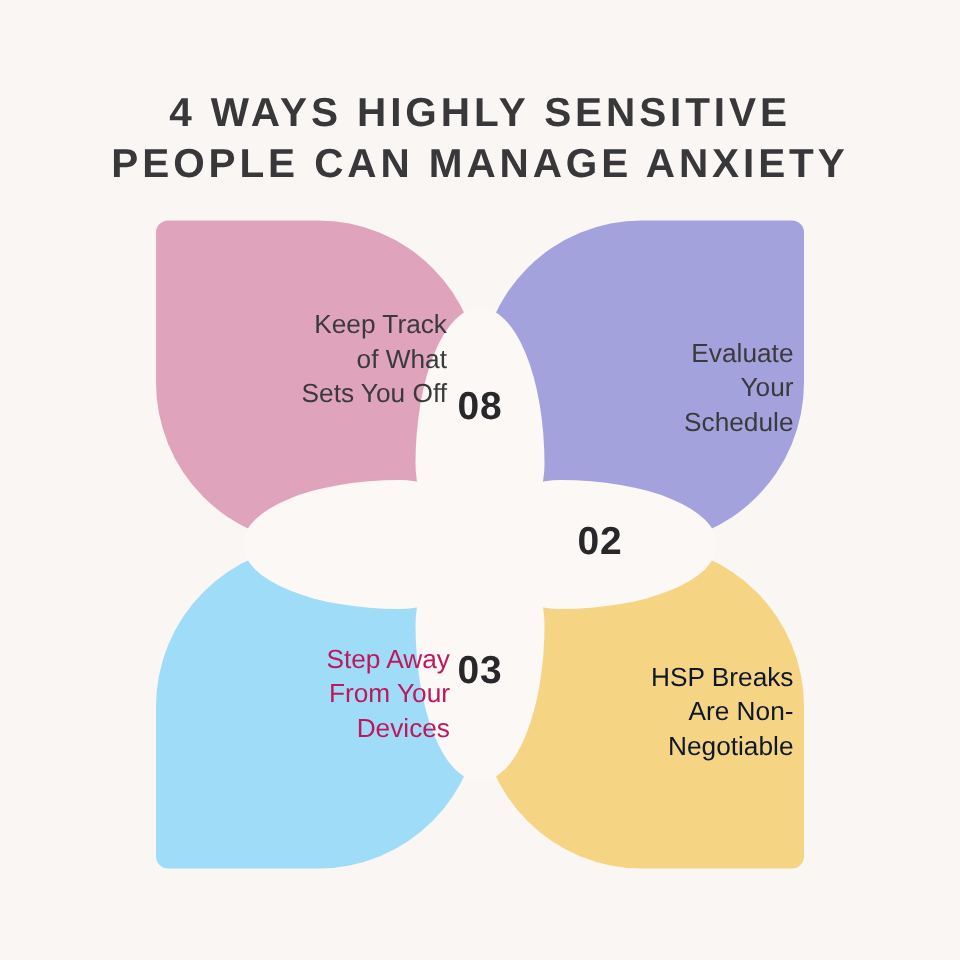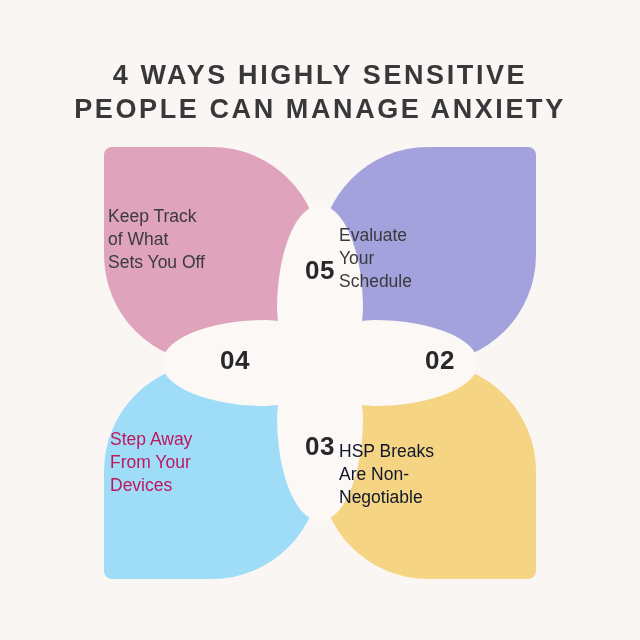--- a/index.html
+++ b/index.html
@@ -73,21 +73,21 @@
   
   #petal-br {
     left: 320px;
     top: 363px;
     border-radius: 108px 108px 8px 108px;
   }
 
   .petal-label {
     position: absolute;
     width: 190px;
-    text-align: left;
+    text-align: right;
     color: #3a3a3c;
     font-size: 17.5px;
     line-height: 23px;
     white-space: pre-line;
   }
   #label-tl { left: 108px; top: 205px; }
   #label-tr { left: 339px; top: 224px; }
   #label-bl { left: 110px; top: 428px; }
   #label-br { left: 339px; top: 440px; }
 
@@ -145,21 +145,21 @@
   .step-number {
     position: absolute;
     width: 90px;
     text-align: center;
     color: #28282a;
     font-size: 26px;
     font-weight: bold;
     letter-spacing: 0.5px;
   }
   #num-01 { left: 275px; top: 255px; }
-  #num-02 { left: 365px; top: 345px; text-align: right; }
+  #num-02 { left: 355px; top: 345px; }
   #num-03 { left: 275px; top: 431px; }
   #num-04 { left: 190px; top: 345px; }
 
   
   #handle {
     position: absolute;
     left: 0;
     top: 588px;
     width: 640px;
     text-align: center;
@@ -195,21 +195,20 @@
     <div class="petal-label" id="label-tr" style="color: rgb(58, 58, 60);">Evaluate
 Your
 Schedule</div>
     <div class="petal-label" id="label-br" style="color: #0f172a;">HSP Breaks
 Are Non-
 Negotiable</div>
     <div class="petal-label" id="label-bl" style="color: #be185d;">Step Away
 From Your
 Devices</div>
 
-    <div class="step-number" id="num-01" style="color: rgb(40, 40, 42);">05</div>
+    <div class="step-number" id="num-01" style="color: rgb(40, 40, 42);">08</div>
     <div class="step-number" id="num-02" style="color: rgb(40, 40, 42);">02</div>
     <div class="step-number" id="num-03" style="color: rgb(40, 40, 42);">03</div>
-    <div class="step-number" id="num-04" style="color: rgb(40, 40, 42);">04</div>
 
   </div>
 
 
 </div>
 
 </body></html>

